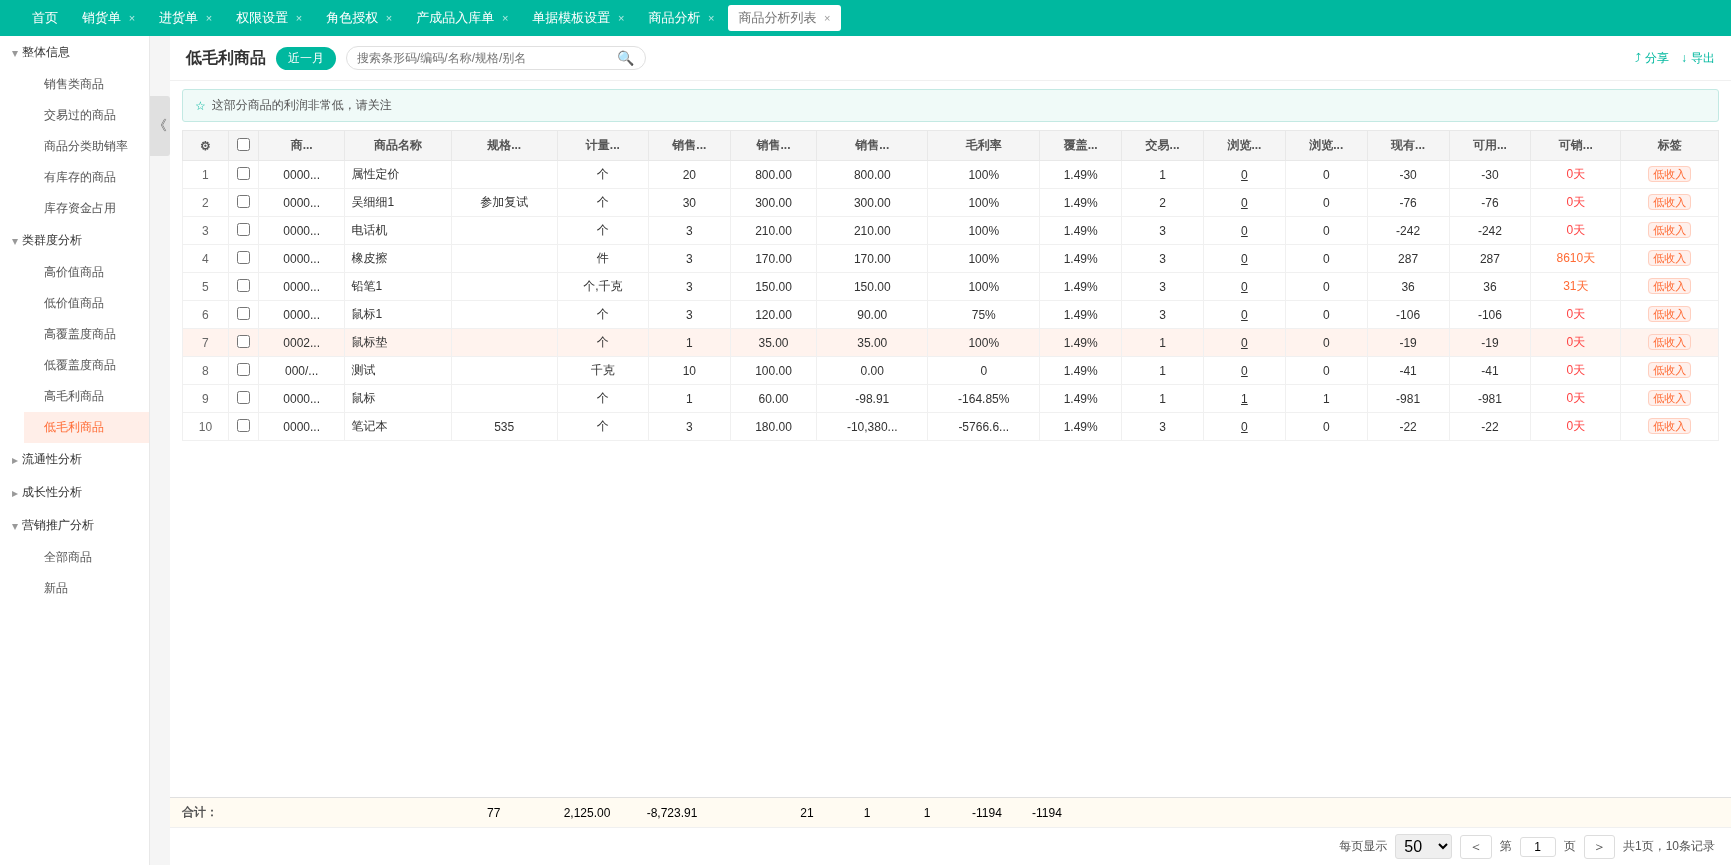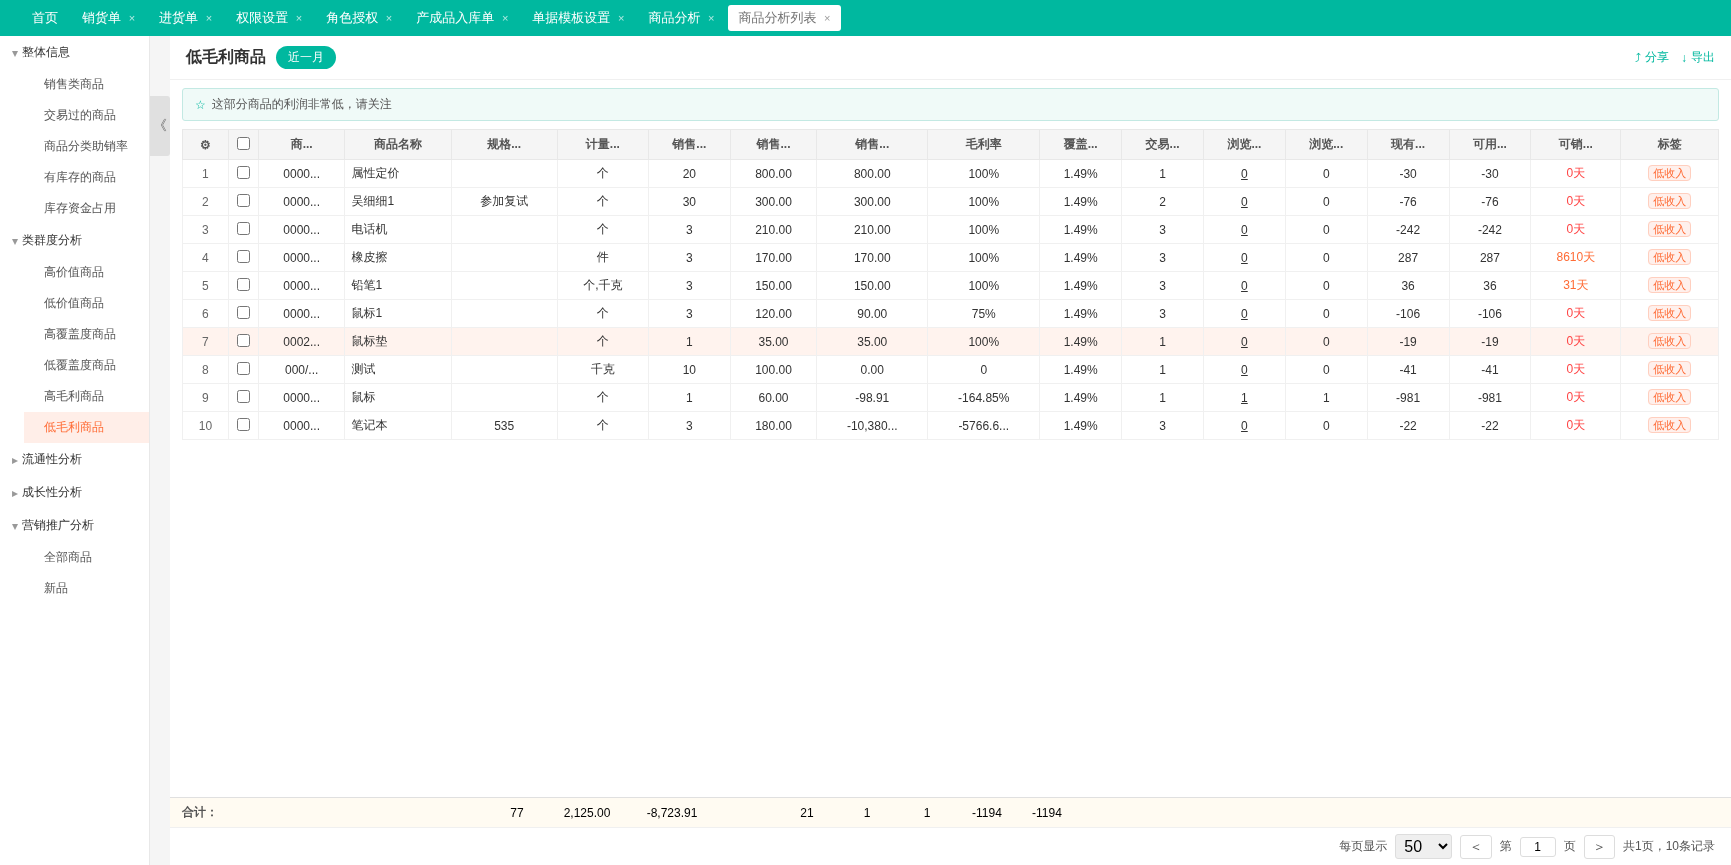--- a/index.html
+++ b/index.html
@@ -289,20 +289,24 @@
     <div class="sidebar-item">新品</div>
   </aside>
 
   <button class="collapse-btn">《</button>
 
   <main class="content">
 
     <div class="page-header">
       <span class="page-title">低毛利商品</span>
       <button class="btn-period">近一月</button>
+      <div class="search-box">
+        <input type="text" placeholder="搜索条形码/编码/名称/规格/别名" style="">
+        <span class="search-icon">🔍</span>
+      </div>
       <div class="header-actions">
         <div class="action-btn">
           <span>⤴</span>
           <span>分享</span>
         </div>
         <div class="action-btn">
           <span>↓</span>
           <span>导出</span>
         </div>
       </div>
@@ -539,21 +543,21 @@
     <td><span class="tag-low-income">低收入</span></td>
   </tr>
           </tbody>
       </table>
     </div>
 
     <div style="border-top: 1px solid #e0e0e0; padding: 6px 12px; background: #fffbf2; display: flex; align-items: center; font-size: 12px;">
       <span style="font-weight:bold; color:#555; min-width:55px;">合计：</span>
       <span style="flex:1; display:flex; gap:0; align-items:center;">
         <span style="min-width:250px;"></span>
-        <span style="min-width:60px; text-align:center;">77</span>
+        <span style="min-width:60px; ">77</span>
         <span style="min-width:80px; text-align:center;">2,125.00</span>
         <span style="min-width:90px; text-align:center;">-8,723.91</span>
         <span style="min-width:60px; text-align:center;"></span>
         <span style="min-width:60px; text-align:center;">21</span>
         <span style="min-width:60px; text-align:center;">1</span>
         <span style="min-width:60px; text-align:center;">1</span>
         <span style="min-width:60px; text-align:center;">-1194</span>
         <span style="min-width:60px; text-align:center;">-1194</span>
       </span>
     </div>

